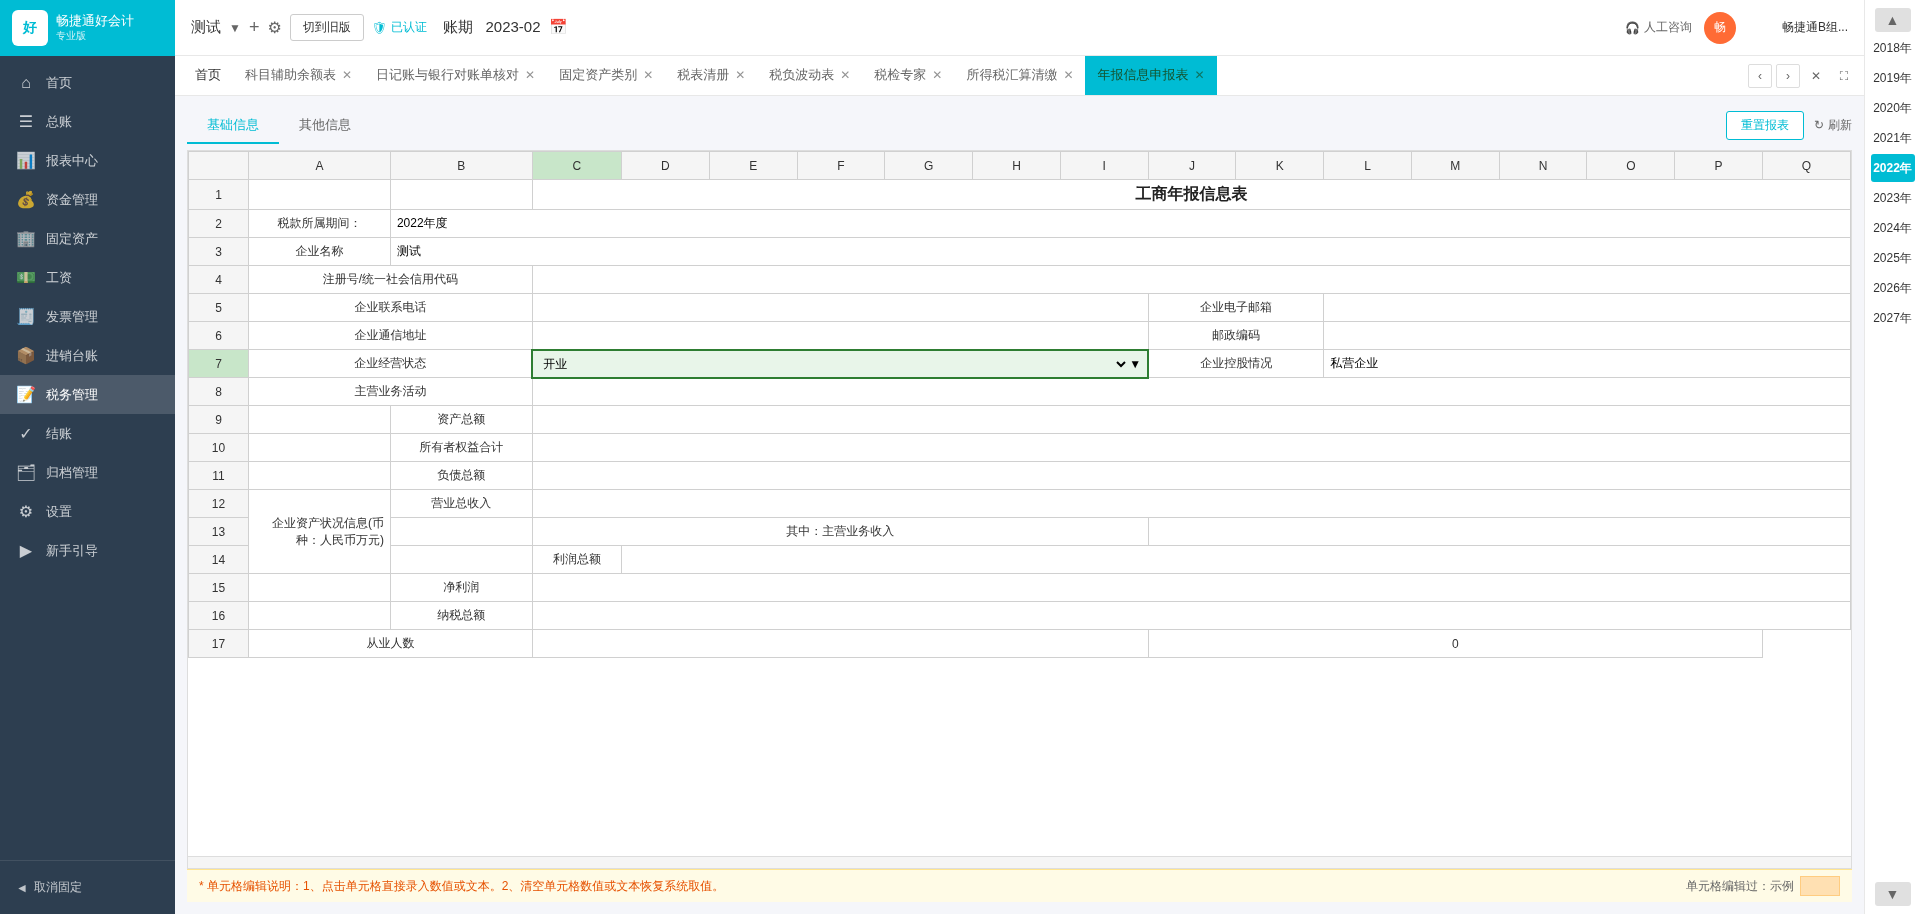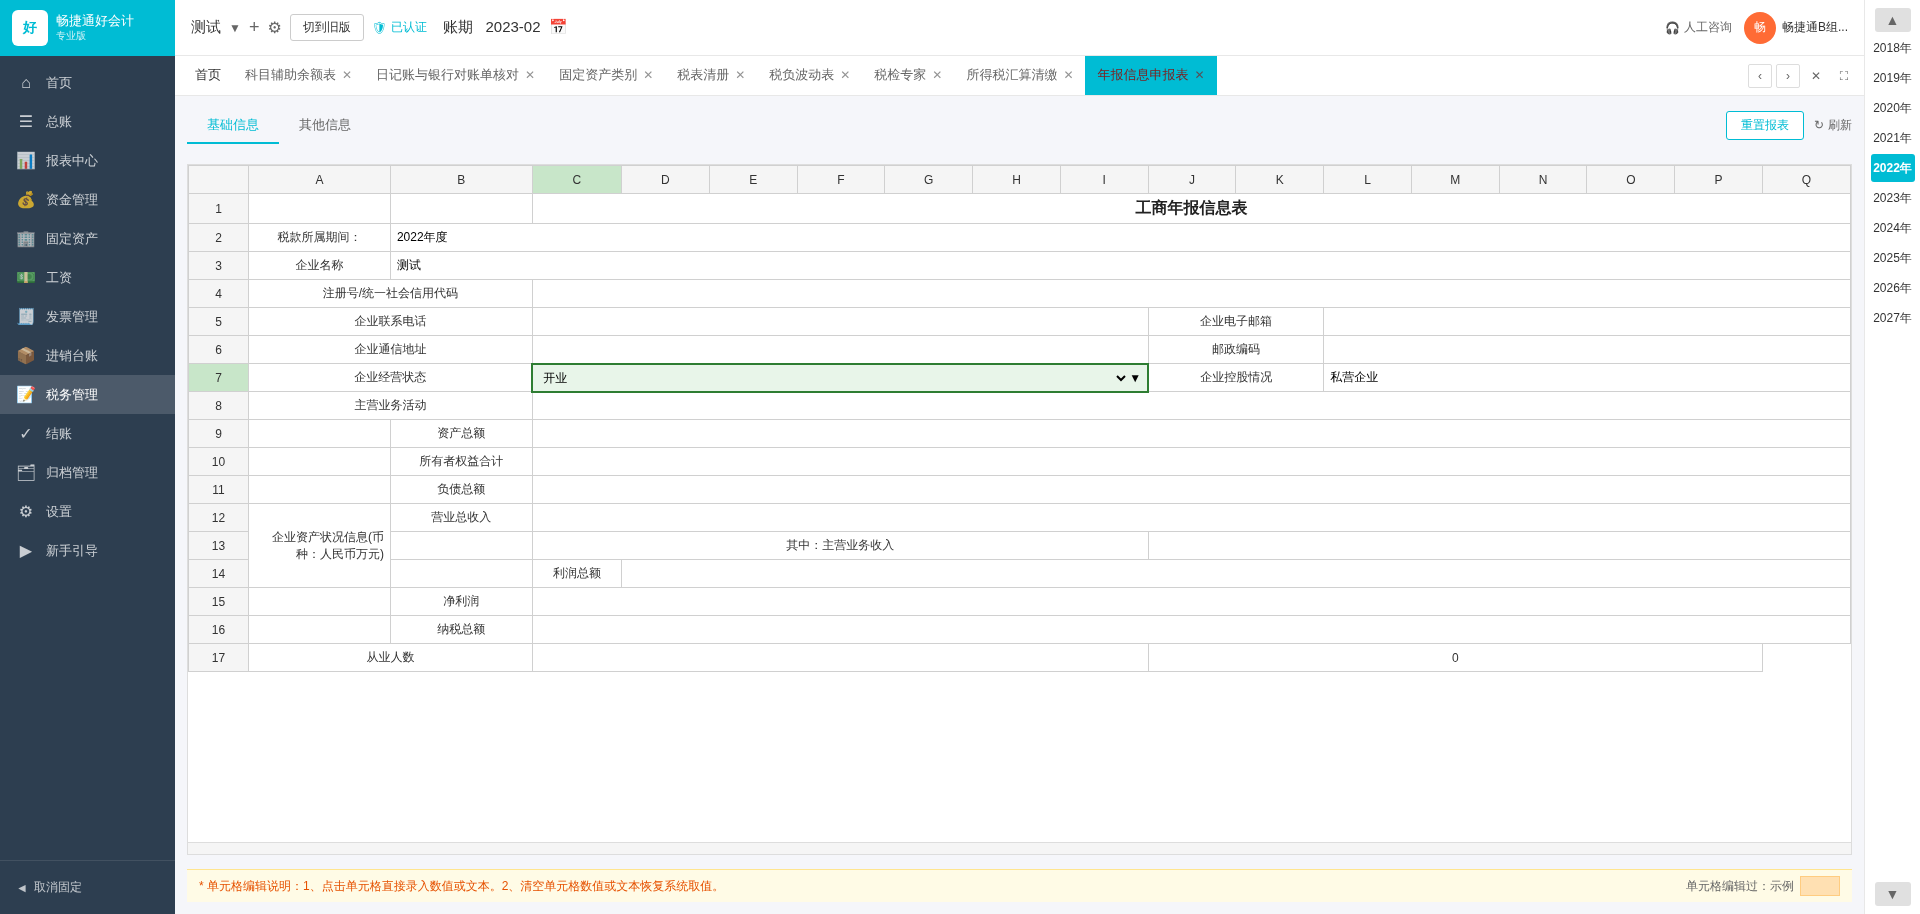--- a/index.html
+++ b/index.html
@@ -125,21 +125,21 @@
       width: 32px;
       height: 32px;
       border-radius: 50%;
       background: #ff6b35;
       display: flex;
       align-items: center;
       justify-content: center;
       color: white;
       font-size: 12px;
     }
-    .topbar-username { font-size: 12px; color: #333; }
+    .topbar-username { font-size: 12px; color: #333; margin-left: 40px; }
 
     
     .tabbar {
       background: white;
       border-bottom: 1px solid #e8e8e8;
       display: flex;
       align-items: center;
       padding: 0 8px;
       height: 40px;
       flex-shrink: 0;
@@ -152,21 +152,21 @@
       padding: 0 12px;
       height: 40px;
       cursor: pointer;
       color: #666;
       font-size: 13px;
       border-bottom: 2px solid transparent;
       white-space: nowrap;
       flex-shrink: 0;
     }
     .tab-item.active {
-      color: #7f1d1d;
+      color: #14532d;
       background: #00bcd4;
       border-bottom: 2px solid #00bcd4;
       text-align: center;
     }
     .tab-item.home { color: #333; font-weight: 500; }
     .tab-close {
       font-size: 12px;
       color: inherit;
       opacity: 0.7;
       cursor: pointer;
@@ -203,21 +203,21 @@
       color: #666;
     }
 
     
     .content {
       flex: 1;
       display: flex;
       flex-direction: column;
       overflow: hidden;
       padding: 12px;
-      gap: 14px;
+      gap: 0;
     }
     .sub-tab {
       padding: 8px 20px;
       cursor: pointer;
       font-size: 13px;
       color: #666;
       border-bottom: 2px solid transparent;
       margin-bottom: -2px;
     }
     .sub-tab.active {

